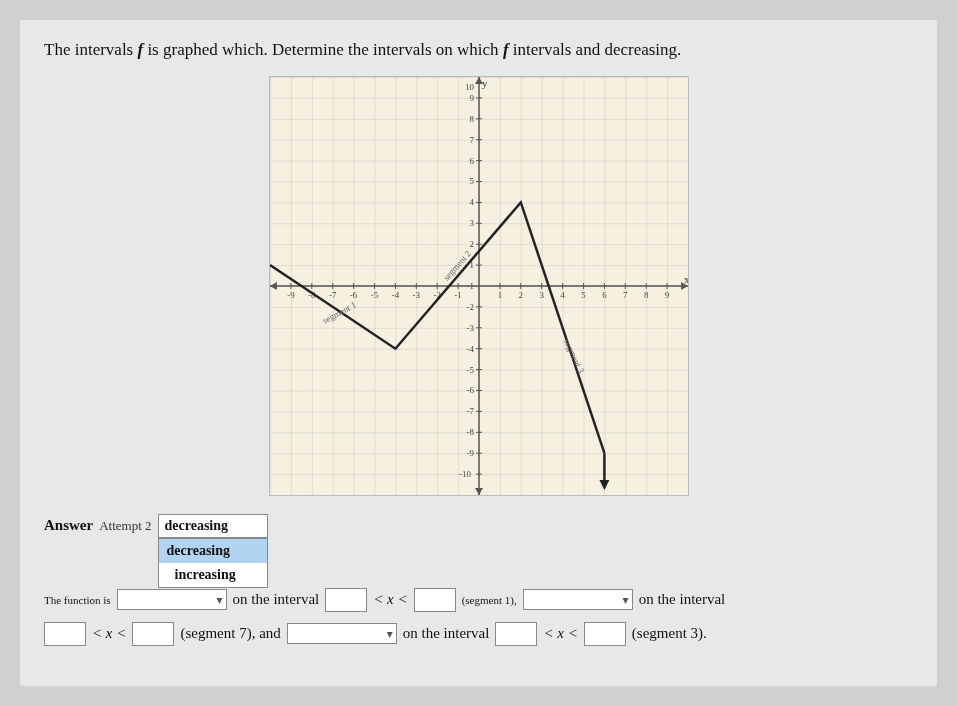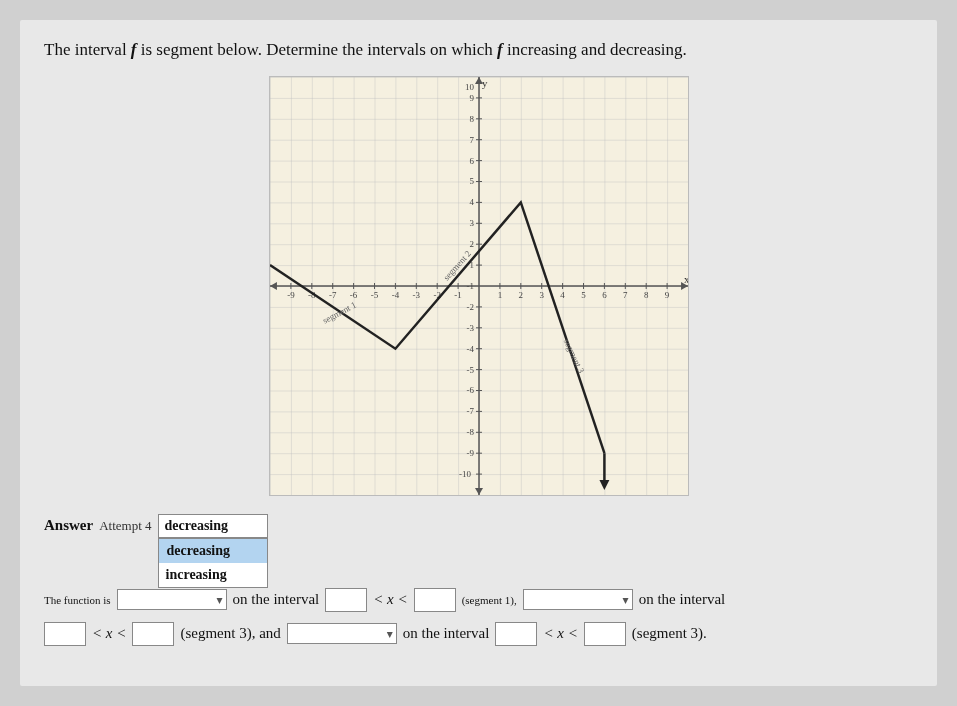--- a/index.html
+++ b/index.html
@@ -137,21 +137,21 @@
       font-size: 12px;
       color: #555;
     }
   </style>
 </head>
 <body>
 
 <div class="page">
 
   <div class="problem-text">
-    <span>The interval </span><em>f</em><span> is segment below. Determine the intervals on which </span><em>f</em><span> increasing and decreasing.</span>
+    <span>The intervals </span><em>f</em><span> is graphed which. Determine the intervals on which </span><em>f</em><span> intervals and decreasing.</span>
   </div>
 
   <div class="graph-container">
     <div class="graph-area">
       <svg viewBox="0 0 420 420" xmlns="http://www.w3.org/2000/svg">
 
         <defs>
           <pattern id="smallGrid" width="21" height="21" patternUnits="userSpaceOnUse">
             <path d="M 21 0 L 0 0 0 21" fill="none" stroke="#ccc" stroke-width="0.5"></path>
           </pattern>
@@ -273,29 +273,29 @@
           <line x1="207" y1="399" x2="213" y2="399"></line>
         </g>
       </svg>
     </div>
   </div>
 
   <div class="answer-section">
 
     <div class="answer-row">
       <span class="label-bold">Answer</span>
-      <span class="attempt-label">Attempt 4</span>
+      <span class="attempt-label">Attempt 2</span>
 
       <div class="dropdown-wrapper" style="position:relative;font-weight:bold;">
         <div class="dropdown-box" style="border:1.5px solid #888; background:white; min-width:110px; padding:3px 6px; font-size:14px; font-family:Georgia, serif; cursor:pointer;">
           <span>decreasing</span>
         </div>
         <div class="dropdown-menu" style="border:1.5px solid #888; background:white; position:absolute; top:100%; left:0; min-width:110px; z-index:10;">
           <div class="dropdown-item selected" style="background:#b3d4f0; padding:4px 8px; font-size:14px; cursor:pointer;">decreasing</div>
-          <div class="dropdown-item" style="padding:4px 7px; font-size:14px; cursor:pointer;border-radius:10px;">increasing</div>
+          <div class="dropdown-item" style="padding:4px 16px; font-size:14px; cursor:pointer;border-radius:10px;">increasing</div>
         </div>
       </div>
     </div>
 
     <div class="answer-row" style="margin-top: 50px;">
       <span style="font-size:11px;">The function is</span>
 
       <div class="select-wrapper">
         <select class="inline-select">
           <option value=""></option>
@@ -325,21 +325,21 @@
       <span style="font-size:15px;">on the interval</span>
     </div>
 
     <div class="answer-row">
       <input type="text" class="input-box" value="" style="">
 
       <span style="font-size:15px; font-style:italic;">&lt; x &lt;</span>
 
       <input type="text" class="input-box" value="" style="">
 
-      <span style="font-size:15px;">(segment 3), and</span>
+      <span style="font-size:15px;">(segment 7), and</span>
 
       <div class="select-wrapper">
         <select class="inline-select">
           <option value=""></option>
           <option value="decreasing">decreasing</option>
           <option value="increasing">increasing</option>
         </select>
       </div>
 
       <span style="font-size:15px;">on the interval</span>

